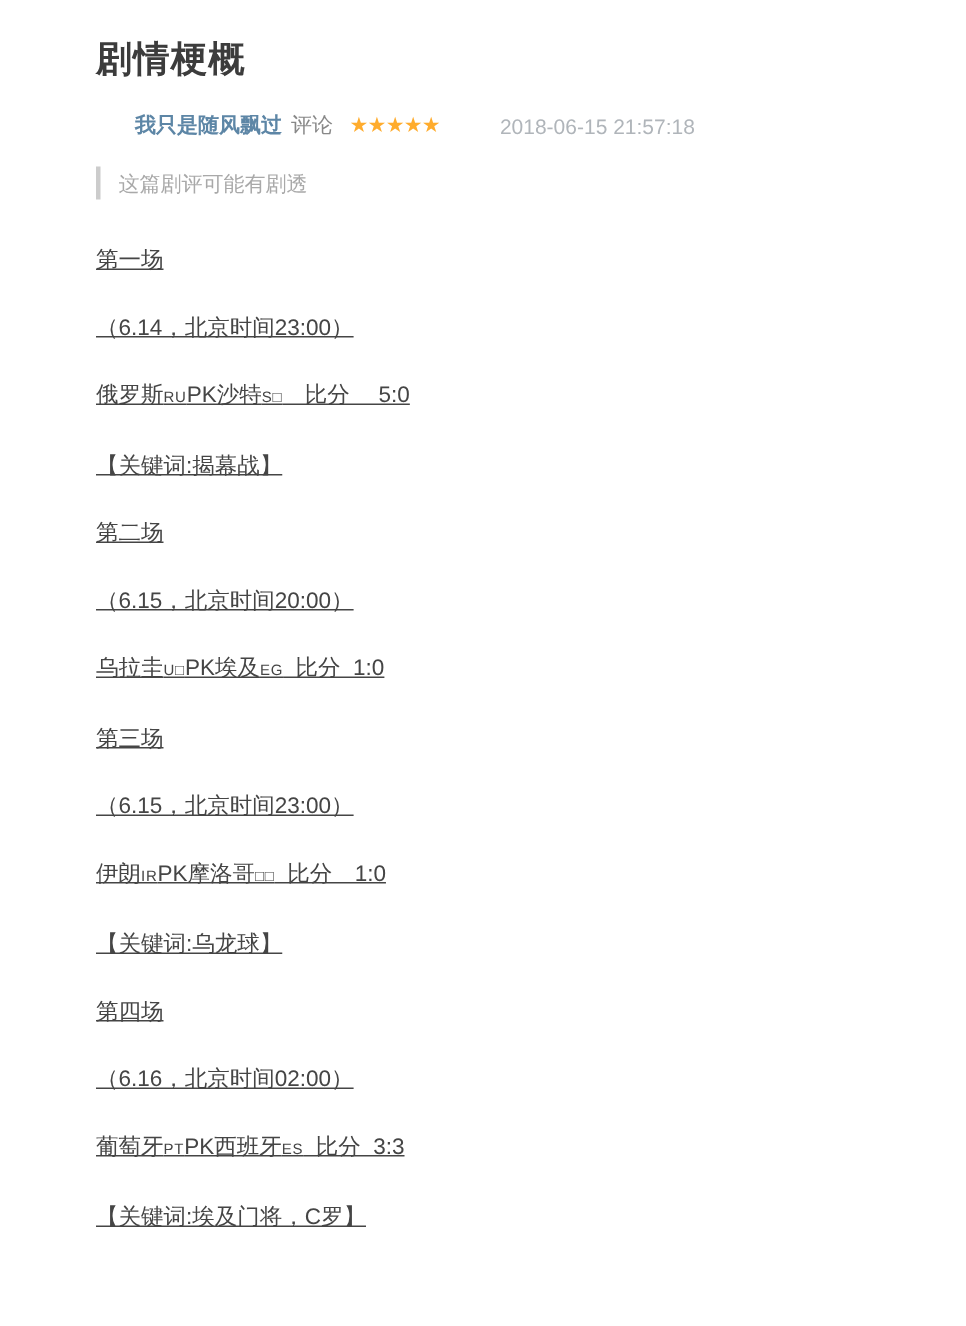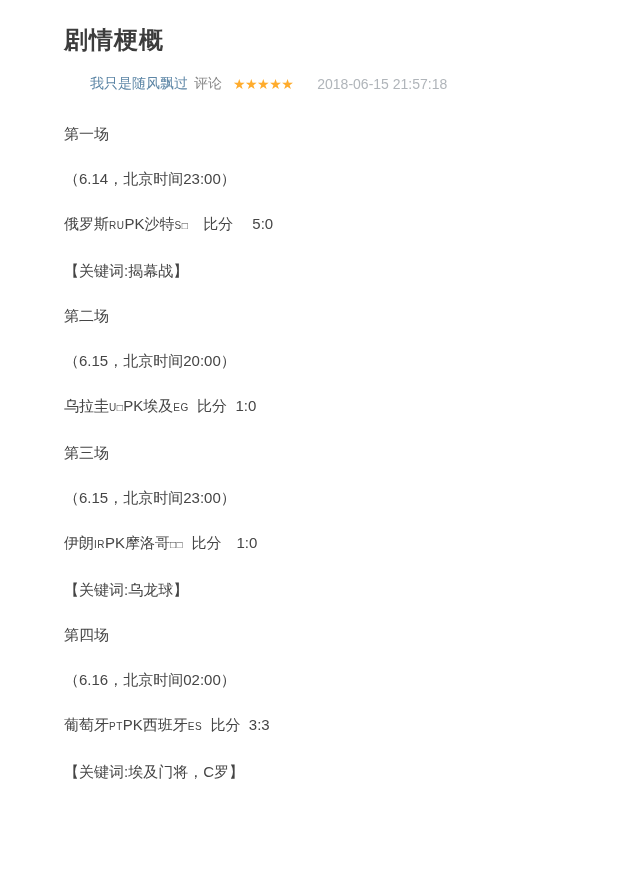--- a/index.html
+++ b/index.html
@@ -37,52 +37,54 @@
     overflow: hidden;
     display: inline-block;
     margin-right: 8px;
     flex: 0 0 auto;
     cursor: pointer;
   }
   a.meta-link {
     color: #5d86a6;
     text-decoration: none;
     cursor: pointer;
+    font-weight: bold;
   }
   .action-label {
     color: #888888;
     margin: 16px 6px;
   }
   .stars {
     color: #ffac2d;
     font-size: 14px;
     margin-left: 5px;
     letter-spacing: -0.5px;
   }
   .timestamp {
     color: #b0b5ba;
-    margin-left: 24px;
+    margin-left: 40px;
   }
   .spoiler {
     margin-top: 18px;
     border-left: 3px solid #cccccc;
     padding: 1px 0 1px 12px;
     font-size: 14px;
     line-height: 20px;
     color: #a9a9a9;
   }
   .article {
     margin-top: 30px;
     color: #454545;
     font-size: 15px;
   }
   .article p {
     margin: 0 0 23px 0;
     line-height: 22px;
     white-space: pre-wrap;
+    text-decoration: underline;
   }
   .article .cc {
     font-size: 10px;
     letter-spacing: 0.5px;
     margin-top: 27px;
   }
 </style>
 </head>
 <body>
 
@@ -93,20 +95,23 @@
   <div class="meta">
     <span class="avatar">
       
     </span>
     <a class="meta-link">我只是随风飘过</a>
     <span class="action-label">评论</span>
     <span class="stars">★★★★★</span>
     <span class="timestamp">2018-06-15 21:57:18</span>
   </div>
 
+  <div class="spoiler">
+    <span>这篇剧评可能有剧透</span>
+  </div>
 
   <div class="article">
       <p>第一场</p>
       <p>（6.14，北京时间23:00）</p>
       <p><span class="nn">俄罗斯</span><span class="cc">RU</span><span class="nn">PK沙特</span><span class="cc">S□</span><span class="nn">　比分　 5:0</span></p>
       <p>【关键词:揭幕战】</p>
       <p>第二场</p>
       <p>（6.15，北京时间20:00）</p>
       <p><span class="nn">乌拉圭</span><span class="cc">U□</span><span class="nn">PK埃及</span><span class="cc">EG</span><span class="nn">  比分  1:0</span></p>
       <p>第三场</p>

